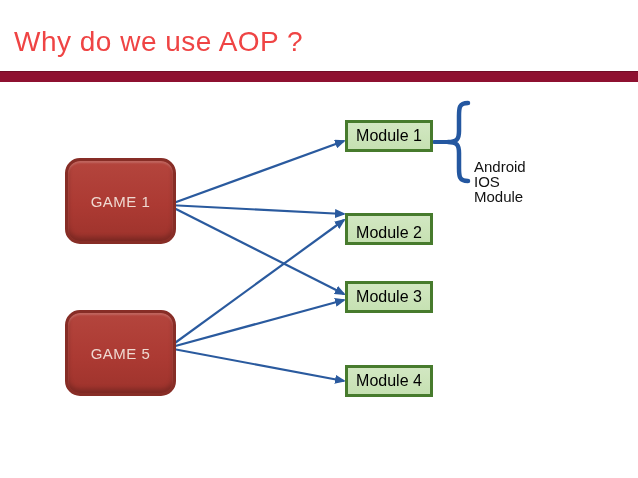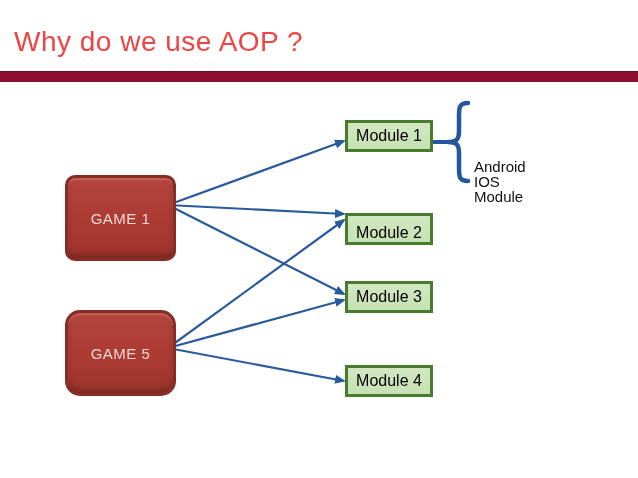--- a/index.html
+++ b/index.html
@@ -43,21 +43,21 @@
     background: linear-gradient(180deg, #B4453D 0%, #AC3A33 55%, #9E332C 100%);
     box-shadow: inset 0 2px 2px rgba(255,255,255,0.18), inset 0 -4px 5px rgba(0,0,0,0.22);
     display: flex; align-items: center; justify-content: center;
     z-index: 2;
   }
   .game-node .label {
     color: #EFD9D1;
     font-size: 15px;
     letter-spacing: 0.5px;
   }
-  #game1-node { top: 175px; border-radius: 10px; }
+  #game1-node { top: 158px; }
   #game2-node { top: 310px; }
 
   .module-node {
     position: absolute;
     left: 345px;
     width: 88px; height: 32px;
     border: 3px solid #477B2D;
     background: linear-gradient(180deg, #D2E7C2 0%, #C6E1B2 100%);
     display: flex; align-items: center; justify-content: center;
     box-sizing: border-box;

